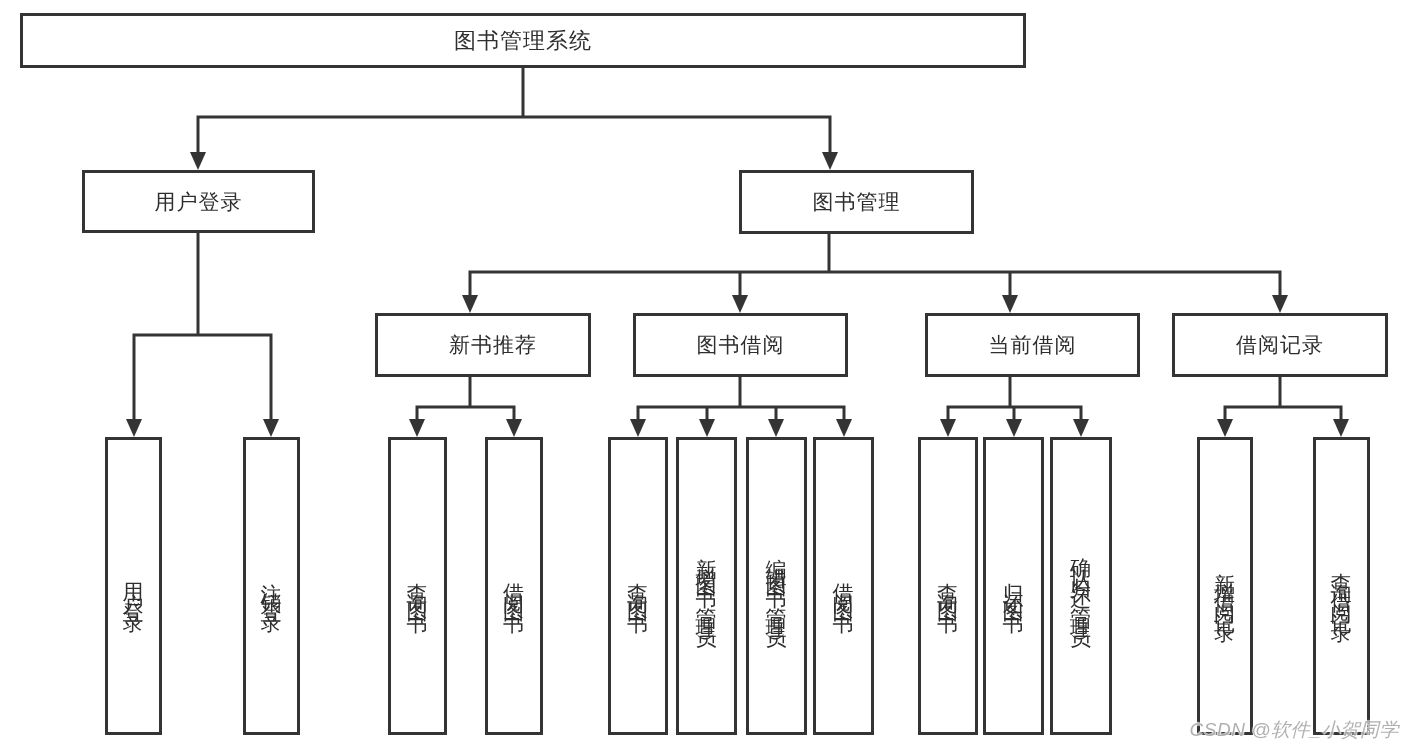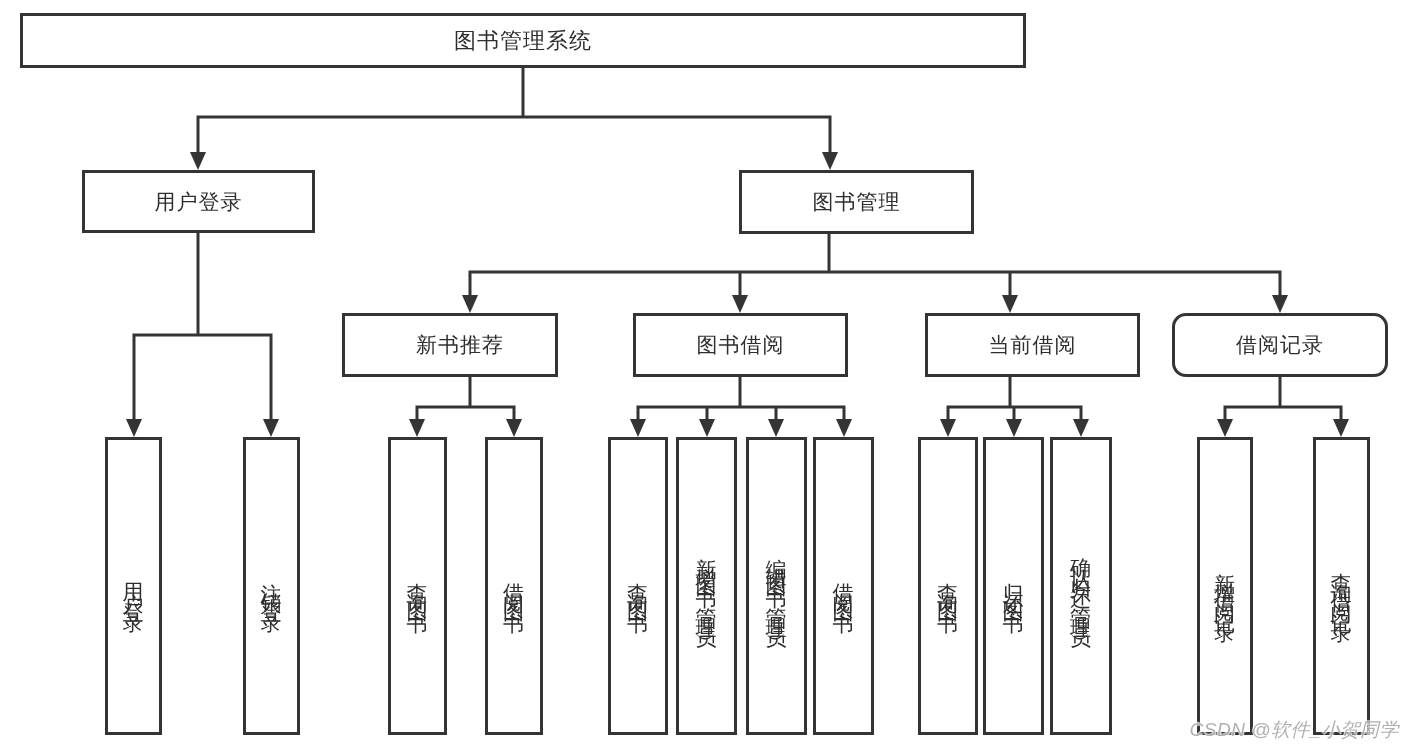--- a/index.html
+++ b/index.html
@@ -58,24 +58,24 @@
     color: #2e2e2e;
     font-size: 21px;
     letter-spacing: 10px;
     line-height: 1;
     white-space: nowrap;
   }
   
   #n-root           { left: 20px;   top: 13px;  width: 1006px; height: 55px; }
   #n-user-login     { left: 82px;   top: 170px; width: 233px;  height: 63px; }
   #n-book-mgmt      { left: 712px;  top: 170px; width: 235px;  height: 64px; margin-left: 27px; }
-  #n-new-books      { left: 342px;  top: 313px; width: 216px;  height: 64px; padding-left: 20px; }
+  #n-new-books      { left: 375px;  top: 313px; width: 216px;  height: 64px; padding-left: 20px; }
   #n-book-borrow    { left: 633px;  top: 313px; width: 215px;  height: 64px; text-align: right; }
   #n-current-borrow { left: 903px;  top: 313px; width: 215px;  height: 64px; margin-left: 22px; }
-  #n-borrow-records { left: 1172px; top: 313px; width: 216px;  height: 64px; border-radius: 14px; }
+  #n-borrow-records { left: 1172px; top: 313px; width: 216px;  height: 64px; }
   
   #leaf-a1 { left: 105px;  width: 57px; }
   #leaf-a2 { left: 243px;  width: 57px; }
   #leaf-b1 { left: 388px;  width: 59px; }
   #leaf-b2 { left: 485px;  width: 58px; }
   #leaf-c1 { left: 608px;  width: 60px; }
   #leaf-c2 { left: 676px;  width: 61px; }
   #leaf-c3 { left: 746px;  width: 61px; }
   #leaf-c4 { left: 813px;  width: 61px; }
   #leaf-d1 { left: 918px;  width: 60px; }

